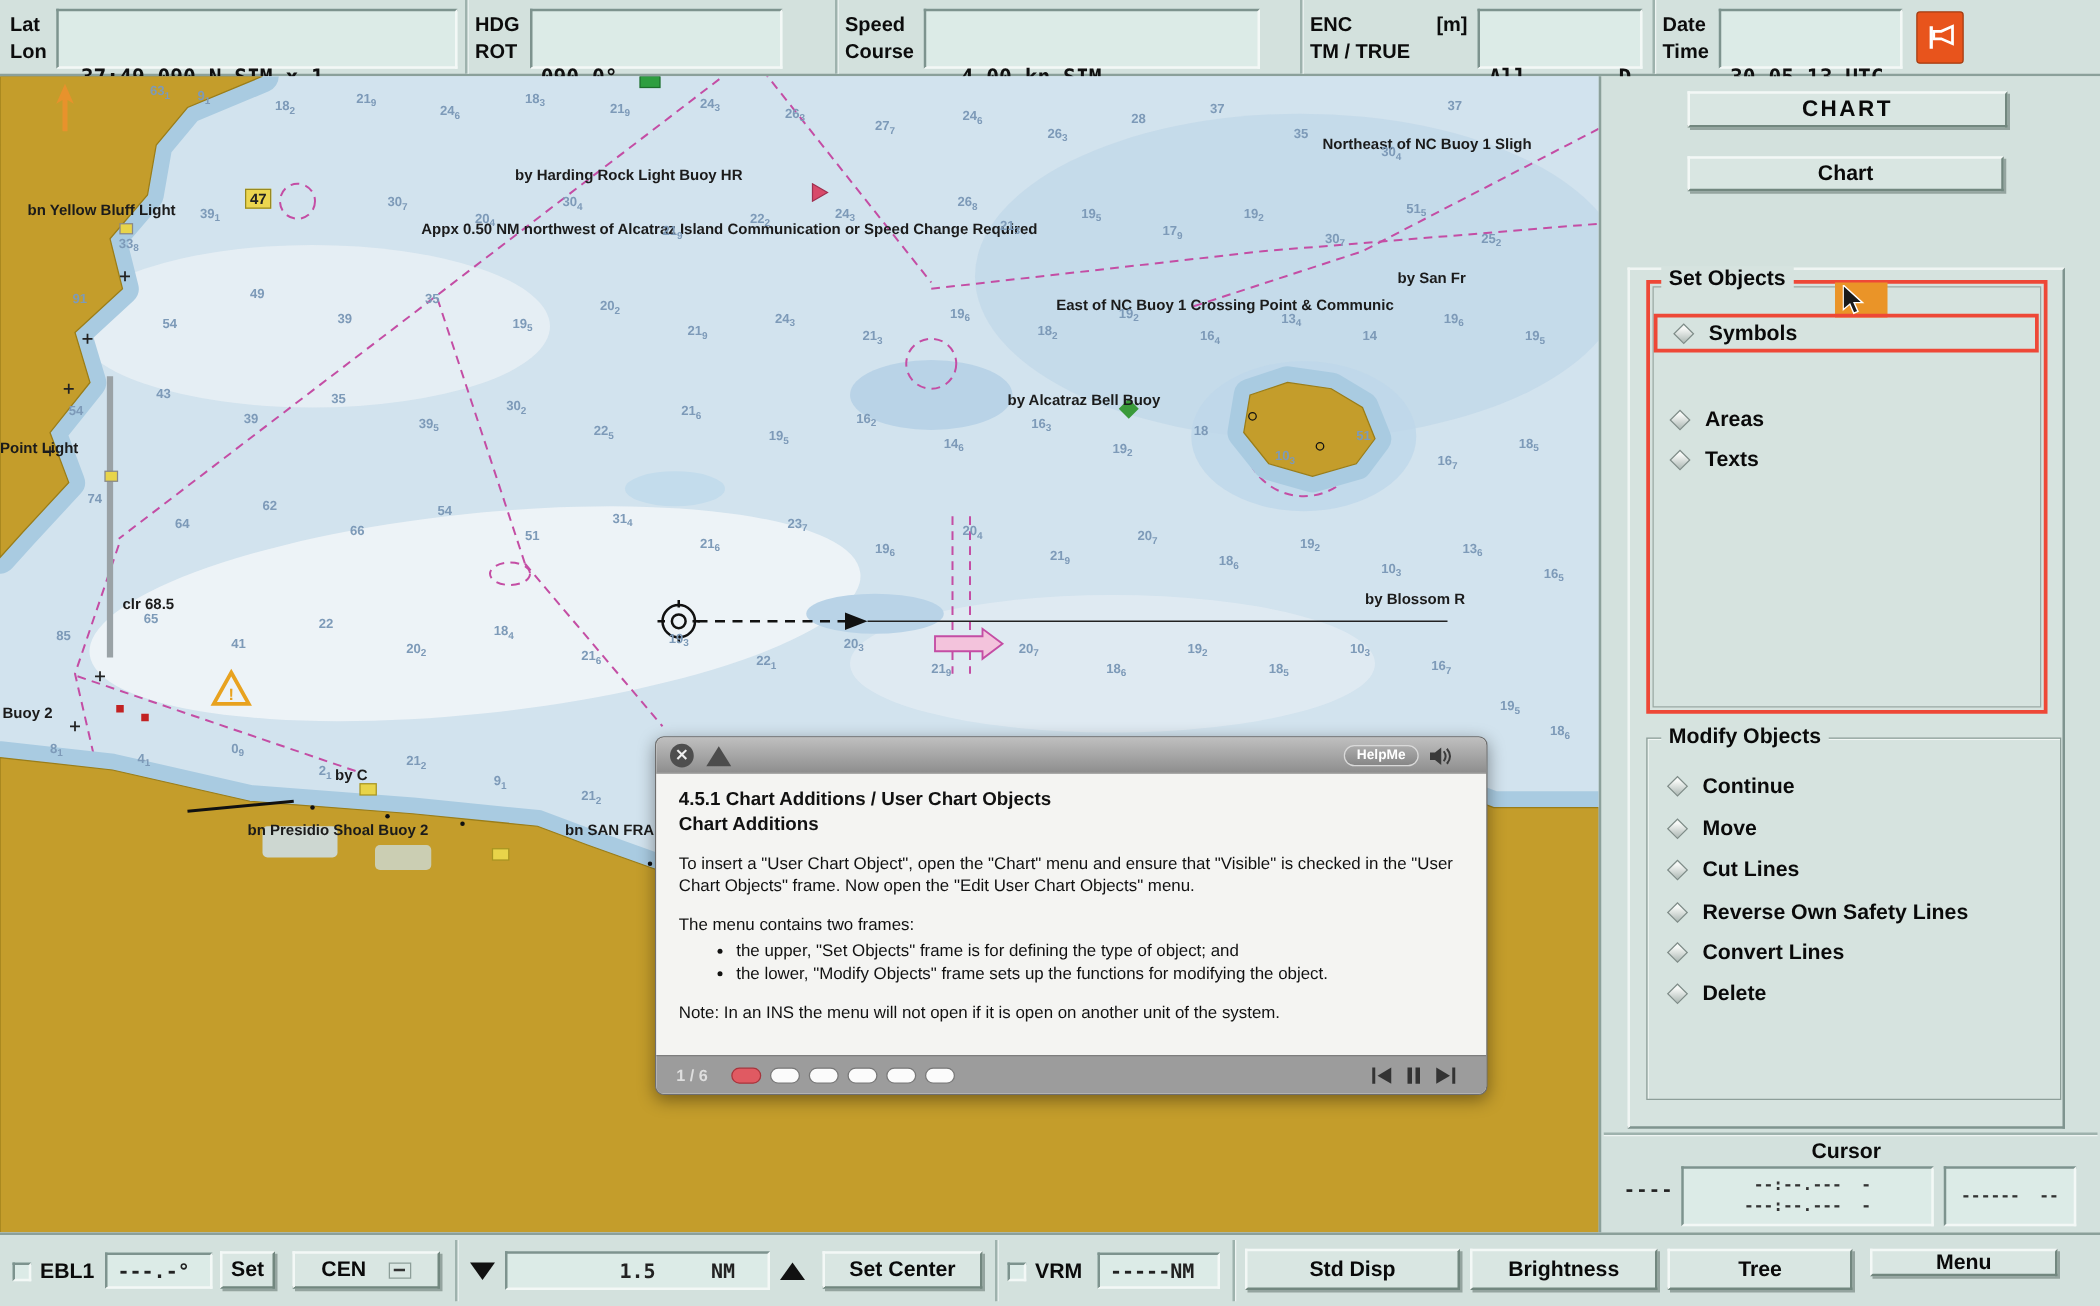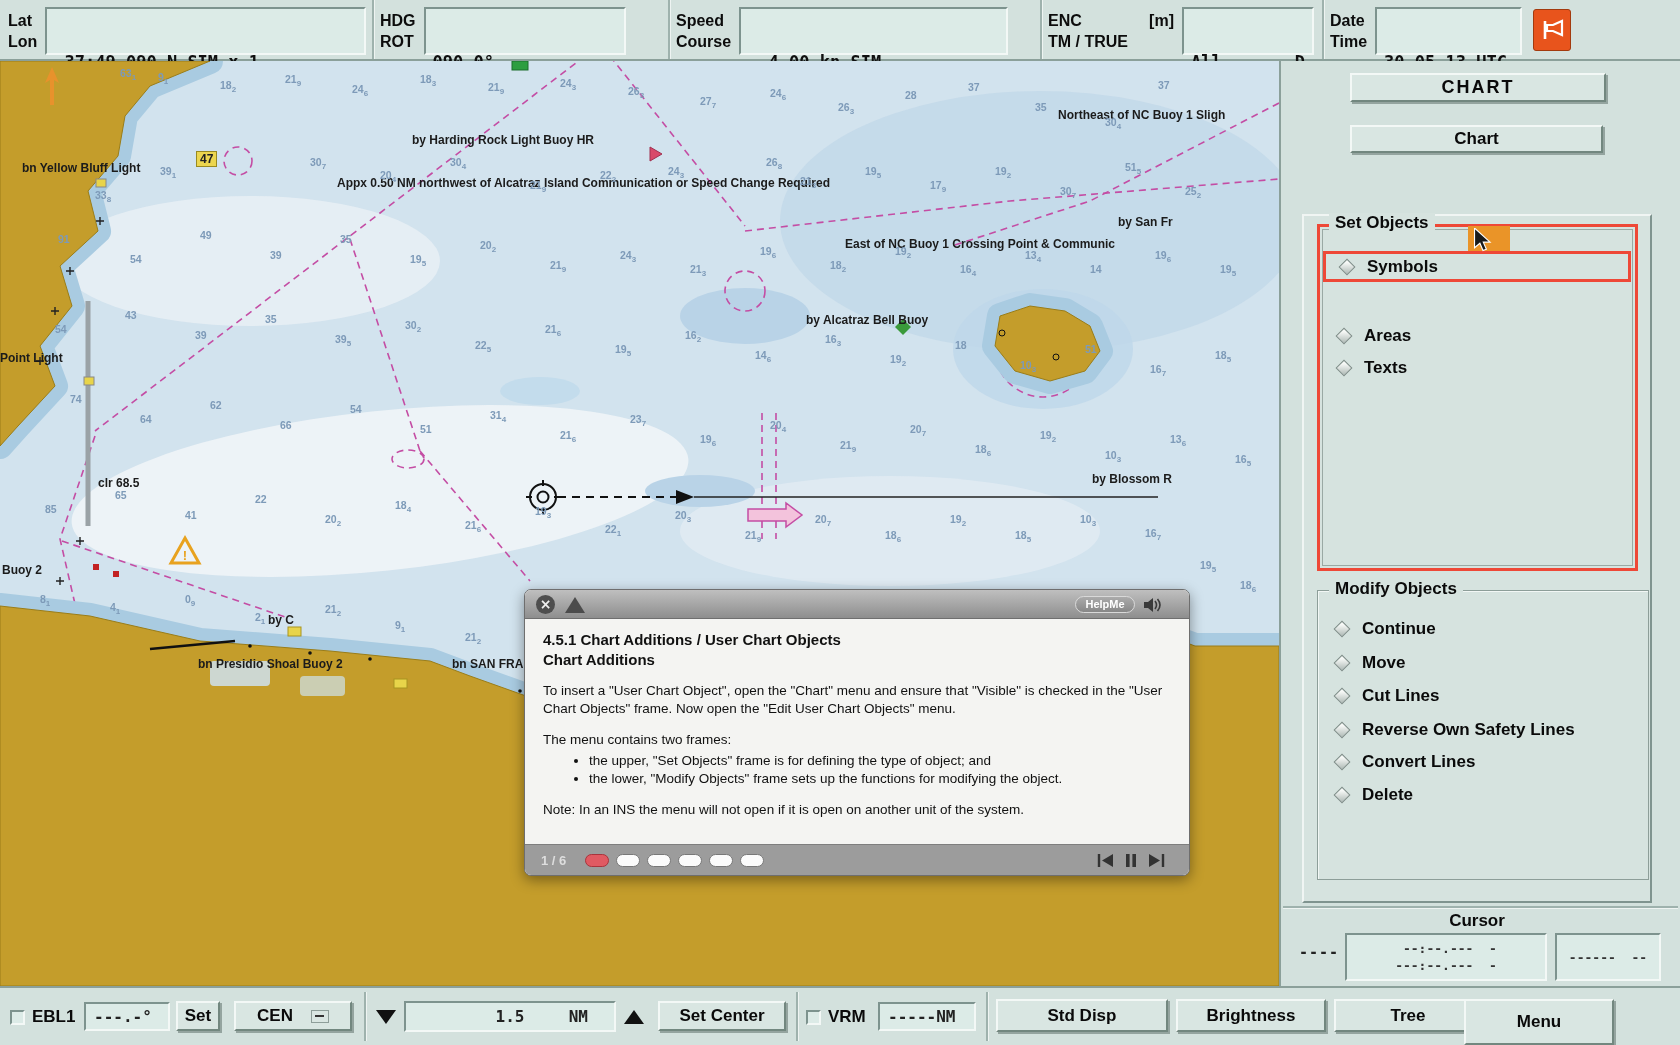--- a/index.html
+++ b/index.html
@@ -474,21 +474,21 @@
     <div class="tri up" style="left:624px;top:22px"></div>
     <div class="bb-btn" style="left:658px;top:13px;width:128px;height:30px">Set Center</div>
     <div class="bb-sep" style="left:796px"></div>
     <div class="checkbox" style="left:806px;top:22px"></div>
     <span class="bb-lbl" style="left:828px;top:19px">VRM</span>
     <div class="bb-field" style="left:878px;top:14px;width:98px;height:29px;padding-left:8px"><span>-----NM</span></div>
     <div class="bb-sep" style="left:986px"></div>
     <div class="bb-btn" style="left:996px;top:11px;width:172px;height:33px">Std Disp</div>
     <div class="bb-btn" style="left:1176px;top:11px;width:150px;height:33px">Brightness</div>
     <div class="bb-btn" style="left:1334px;top:11px;width:148px;height:33px">Tree</div>
-    <div class="bb-btn" style="left:1464px;top:11px;width:150px;height:46px">Menu</div>
+    <div class="bb-btn" style="left:1496px;top:11px;width:150px;height:22px">Menu</div>
   </div>
 
   <div id="dialog">
     <div id="dlg-titlebar">
       <div id="dlg-close">×</div>
       <div id="dlg-tri"></div>
       <div id="dlg-help">HelpMe</div>
       <svg id="dlg-speaker" width="20" height="18" viewBox="0 0 20 16">
         <polygon points="1,5 5,5 10,1 10,15 5,11 1,11" fill="#3a3a3a"></polygon>
         <path d="M12,4 q3,4 0,8 M14.5,2 q5,6 0,12" stroke="#3a3a3a" stroke-width="1.6" fill="none"></path>

